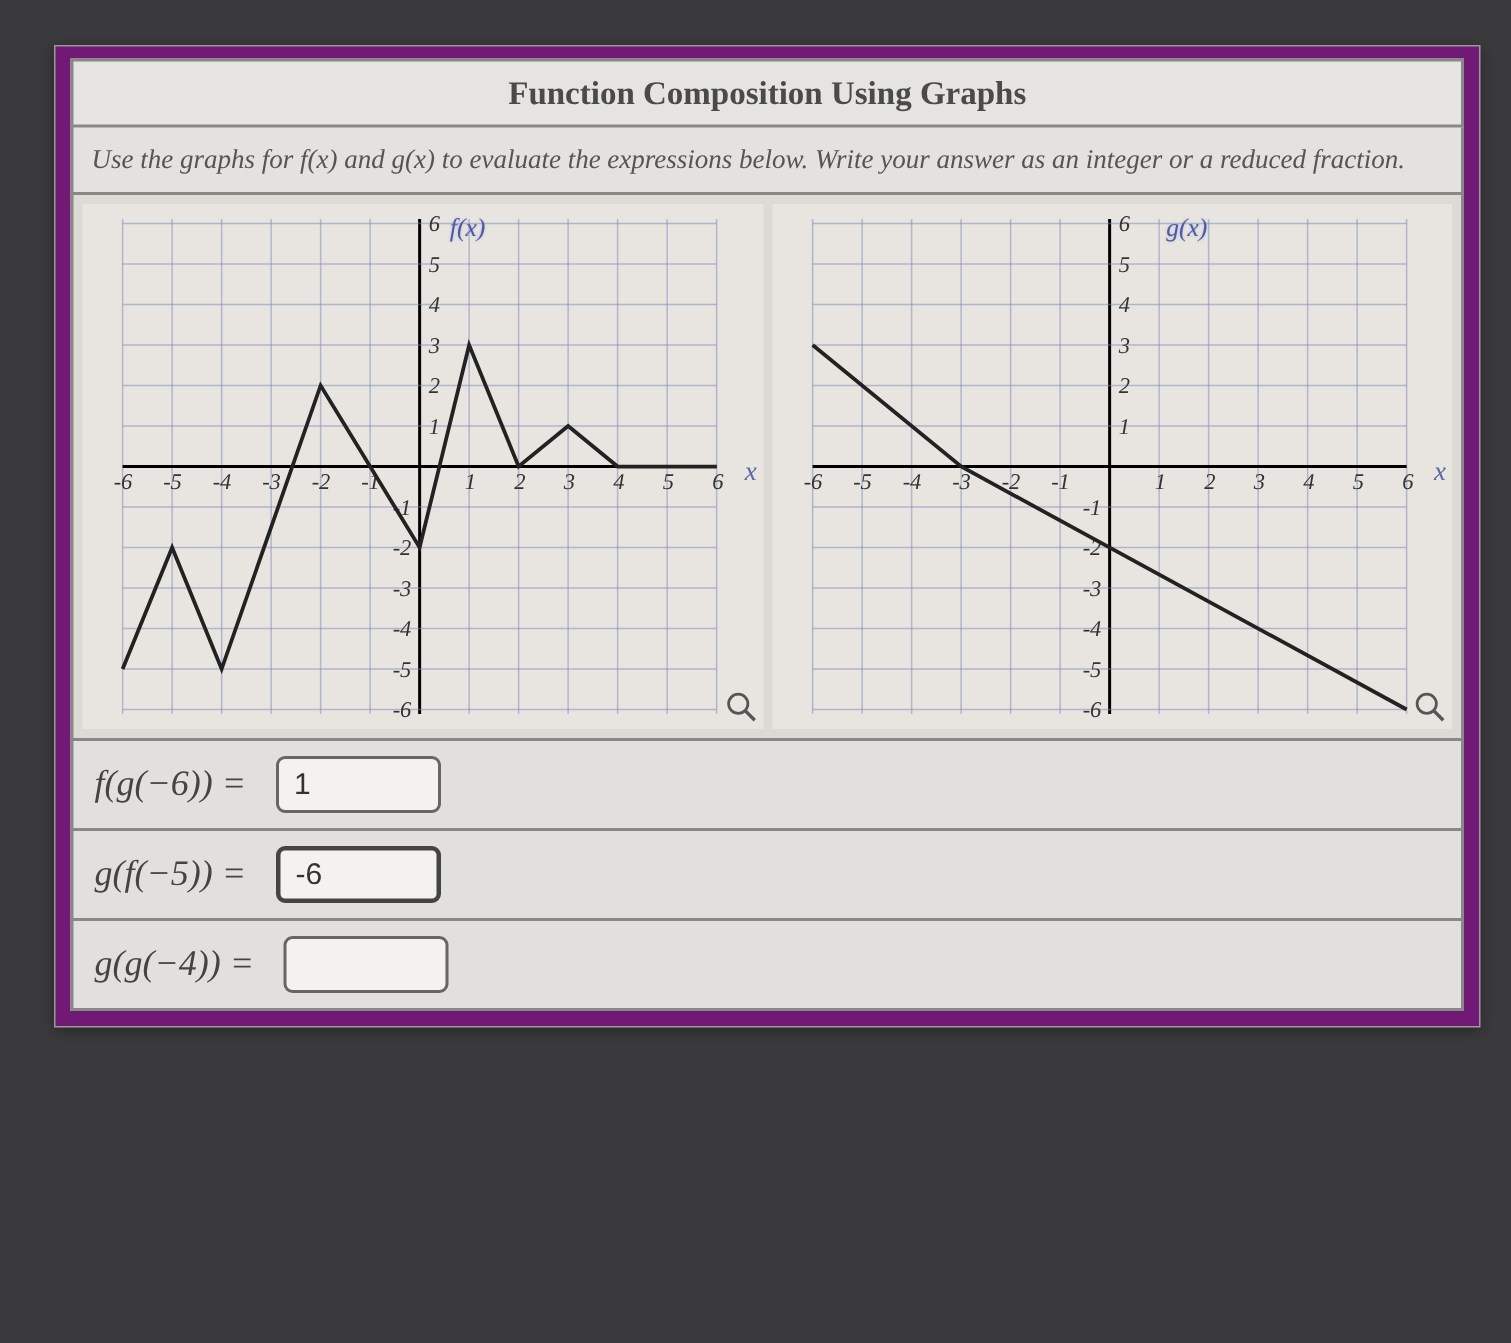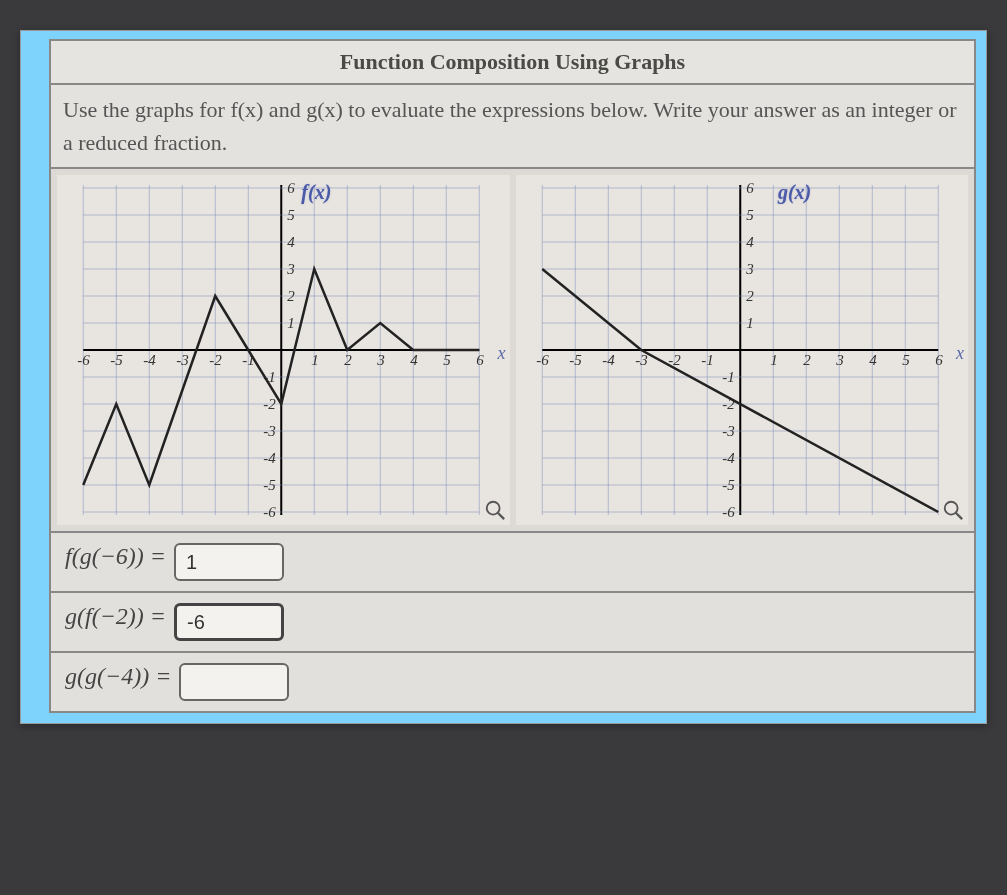--- a/index.html
+++ b/index.html
@@ -6,46 +6,47 @@
   body {
     margin: 0;
     padding: 0;
     background: #3a3a3c;
     font-family: Georgia, 'Times New Roman', serif;
     width: 1007px;
     height: 895px;
     overflow: hidden;
   }
   .page {
-    background: #7dd3fc;
-    margin: 30px 20px 0 20px;
+    background: #701a75;
+    margin: 30px 20px 0 36px;
     border: 1px solid #999;
     box-shadow: 0 2px 8px rgba(0,0,0,0.3);
-    padding: 8px 10px 10px 28px;
+    padding: 8px 10px 10px 10px;
   }
   .main-table {
     width: 100%;
     border-collapse: collapse;
     background: #e2e0dc;
   }
   .main-table td {
     border: 2px solid #888;
     padding: 6px 10px;
   }
   .title-cell {
     text-align: center;
     font-weight: bold;
     color: #4a4a48;
     font-size: 22px;
     padding: 8px 0 !important;
     background: #e6e4e0;
   }
   .instr-cell {
     color: #555;
-    font-size: 22px;
+    font-size: 18px;
+    font-style: italic;
     line-height: 1.5;
     padding: 8px 12px !important;
     background: #e4e2de;
   }
   .graph-cell {
     background: #ddd9d4;
     padding: 6px 6px !important;
   }
   .graphs-wrap {
     display: flex;
@@ -60,23 +61,23 @@
   }
   svg.grid {
     width: 100%;
     height: 100%;
     display: block;
   }
   .fn-label {
     position: absolute;
     top: 6px;
     font-style: italic;
-    font-weight: bold;
+    font-weight: normal;
     color: #4a5aa8;
-    font-size: 20px;
+    font-size: 17px;
     text-shadow: 0 0 2px rgba(100,120,200,0.4);
   }
   .fn-label.left { left: 54%; }
   .fn-label.right { left: 58%; }
   .axis-x-label {
     position: absolute;
     color: #5a6aa8;
     font-style: italic;
     font-size: 18px;
     right: 4px;
@@ -90,22 +91,22 @@
     height: 22px;
   }
   .answer-cell {
     padding: 10px 14px !important;
     background: #e2e0dc;
     font-size: 24px;
     color: #444;
   }
   .expr {
     display: inline-flex;
-    align-items: flex-start;
-    gap: 8px;
+    align-items: center;
+    gap: 20px;
   }
   .math {
     font-family: Georgia, serif;
     font-style: italic;
   }
   input.ans {
     width: 110px;
     height: 38px;
     border: 2px solid #666;
     border-radius: 6px;
@@ -283,21 +284,21 @@
       <td class="answer-cell">
         <div class="expr">
           <span class="math">f(g(−6)) =</span>
           <input class="ans" type="text" value="1" style="">
         </div>
       </td>
     </tr>
     <tr>
       <td class="answer-cell">
         <div class="expr">
-          <span class="math">g(f(−2)) =</span>
+          <span class="math">g(f(−5)) =</span>
           <input class="ans active" type="text" value="-6" style="">
         </div>
       </td>
     </tr>
     <tr>
       <td class="answer-cell">
         <div class="expr">
           <span class="math">g(g(−4)) =</span>
           <input class="ans" type="text" value="" style="">
         </div>

